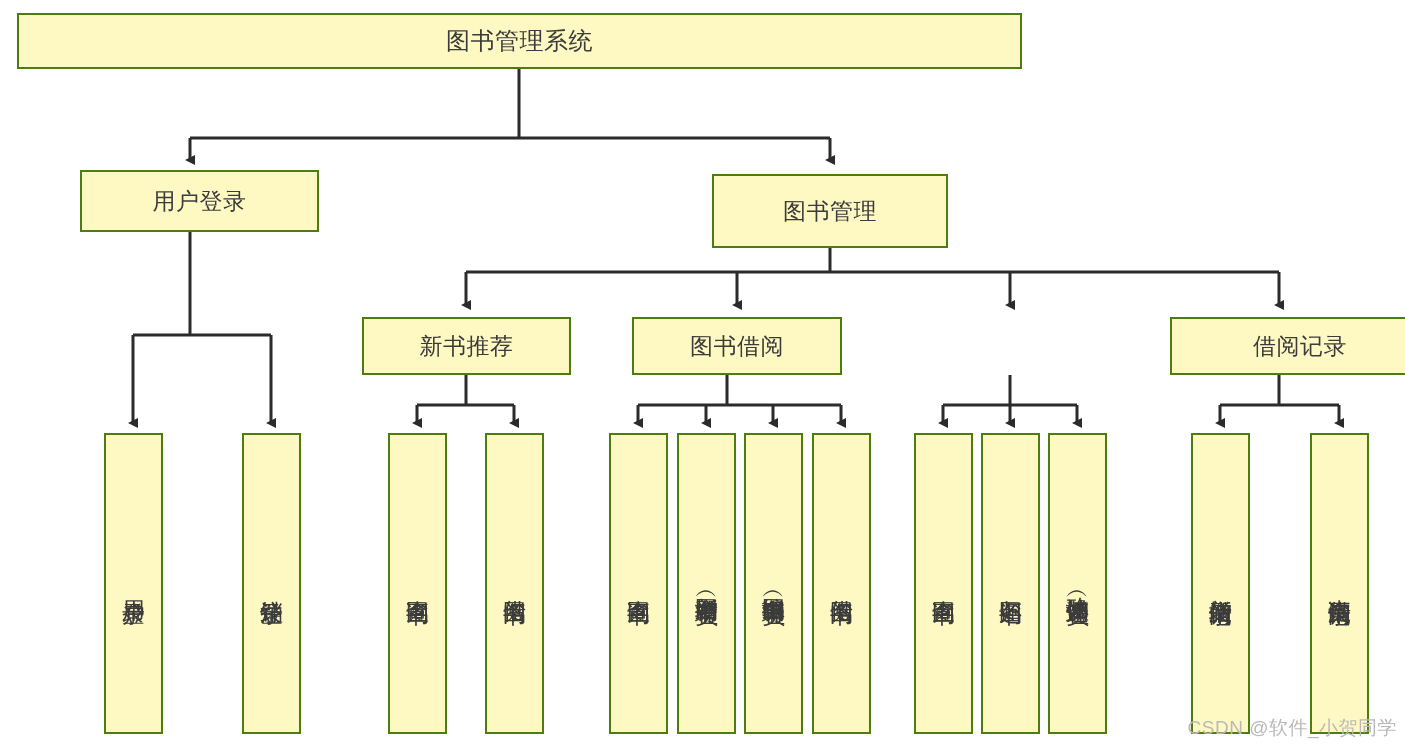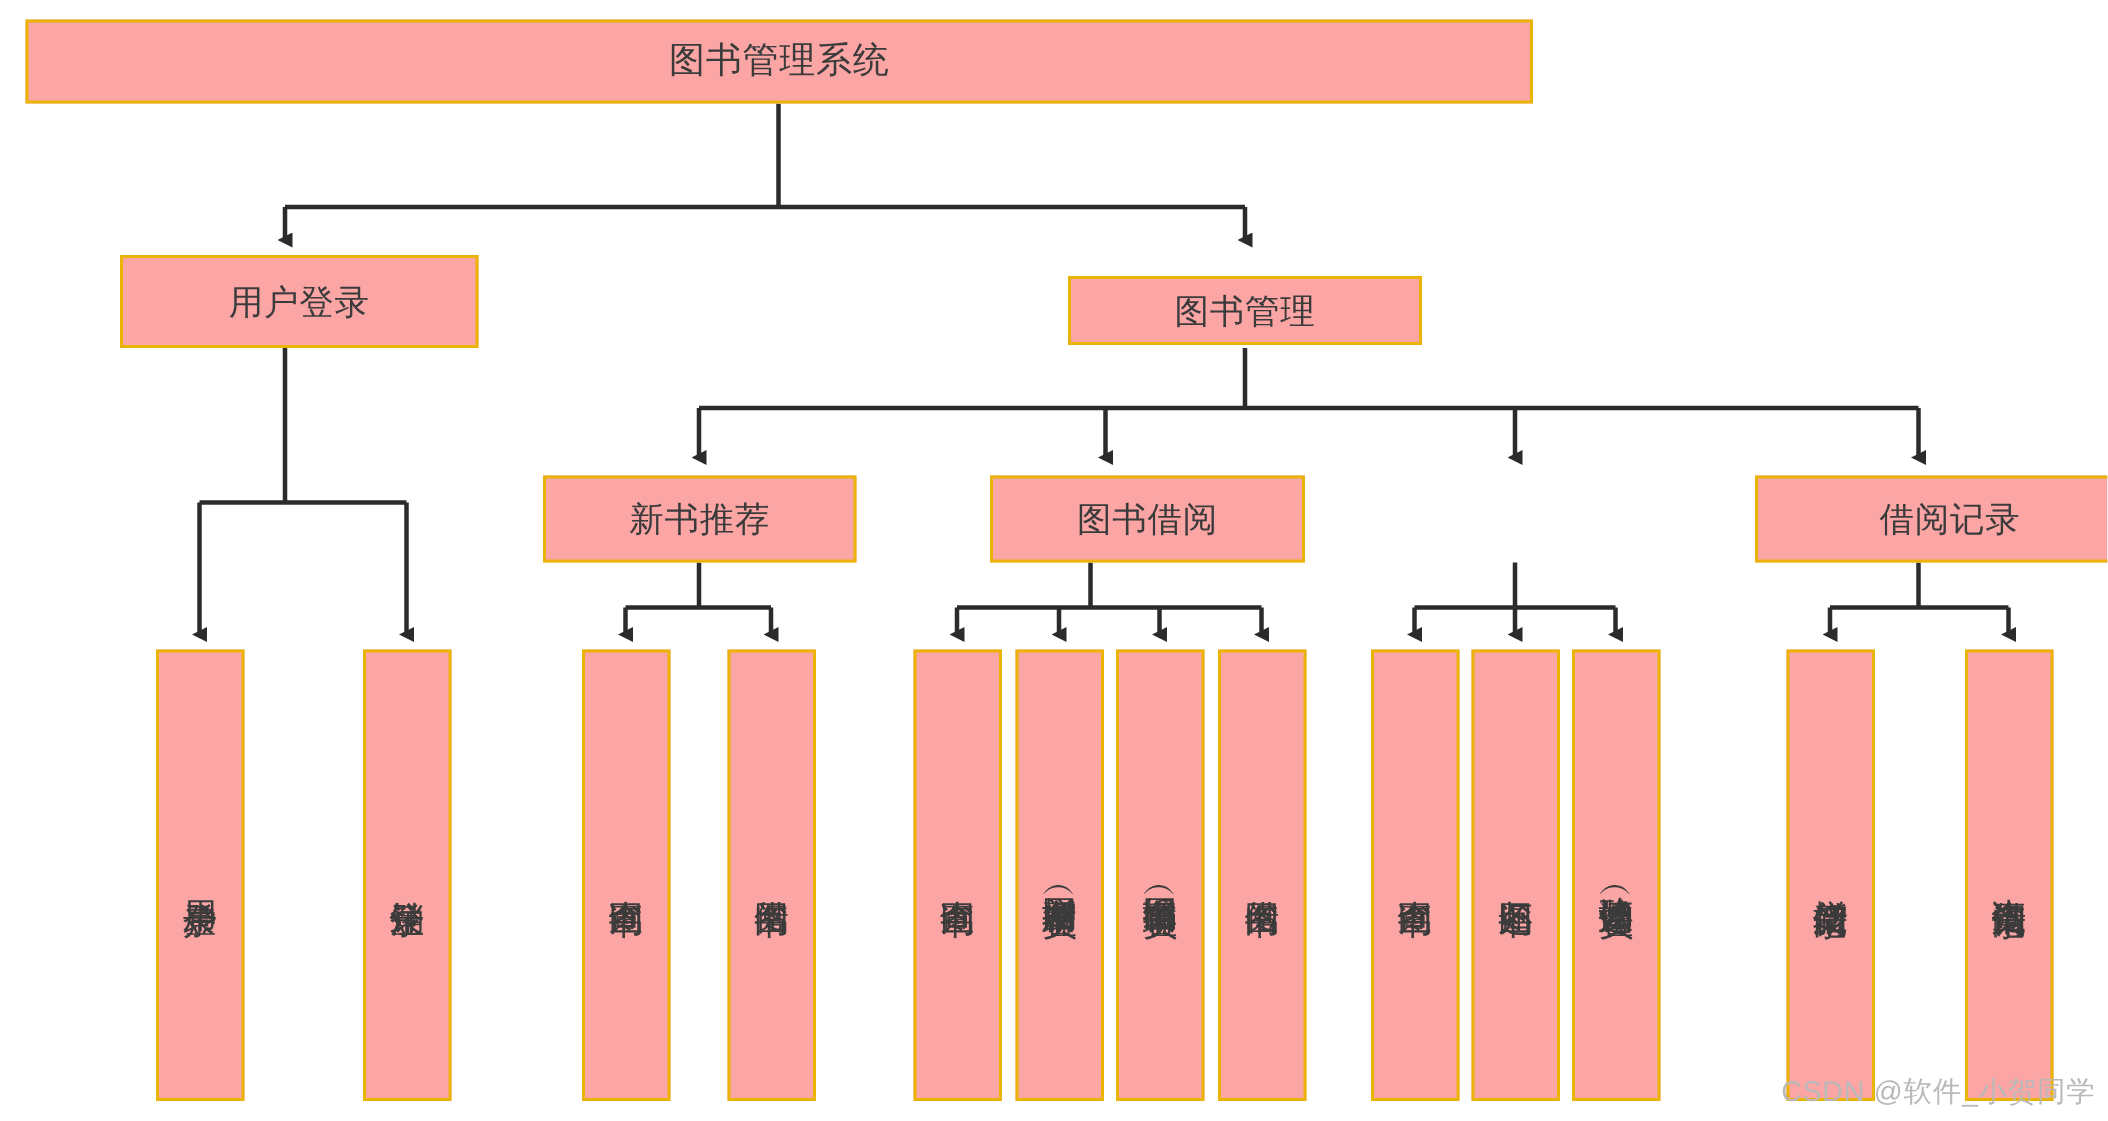--- a/index.html
+++ b/index.html
@@ -21,22 +21,22 @@
     position: absolute;
     left: 0;
     top: 0;
     width: 1405px;
     height: 747px;
     pointer-events: none;
   }
   .node {
     position: absolute;
     box-sizing: border-box;
-    border: 2px solid #eab308;
-    background: #fca5a5;
+    border: 2px solid #4d7c0f;
+    background: #fef9c3;
     display: flex;
     align-items: center;
     justify-content: center;
     color: #3b3b3b;
   }
   .node .label {
     display: block;
     text-align: center;
     line-height: 1.15;
     white-space: nowrap;
@@ -129,28 +129,28 @@
     </g>
   </svg>
 
   <div class="node h root" style="left:17px; top:13px; width:1005px; height:56px;">
     <span class="label">图书管理系统</span>
   </div>
 
   <div class="node h" style="left:80px; top:170px; width:239px; height:62px;">
     <span class="label">用户登录</span>
   </div>
-  <div class="node h" style="left:712px; top:184px; width:236px; height:46px;">
+  <div class="node h" style="left:712px; top:174px; width:236px; height:74px;">
     <span class="label">图书管理</span>
   </div>
 
   <div class="node h" style="left:362px; top:317px; width:209px; height:58px;">
     <span class="label">新书推荐</span>
   </div>
-  <div class="node h" style="left:660px; top:317px; width:210px; height:58px;">
+  <div class="node h" style="left:632px; top:317px; width:210px; height:58px;">
     <span class="label">图书借阅</span>
   </div>
   <div class="node h" style="left:1170px; top:317px; width:260px; height:58px;">
     <span class="label">借阅记录</span>
   </div>
 
   <div class="node v" style="left:104px; top:433px; width:59px; height:301px;">
     <span class="label">用户登录</span>
   </div>
   <div class="node v" style="left:242px; top:433px; width:59px; height:301px;">

